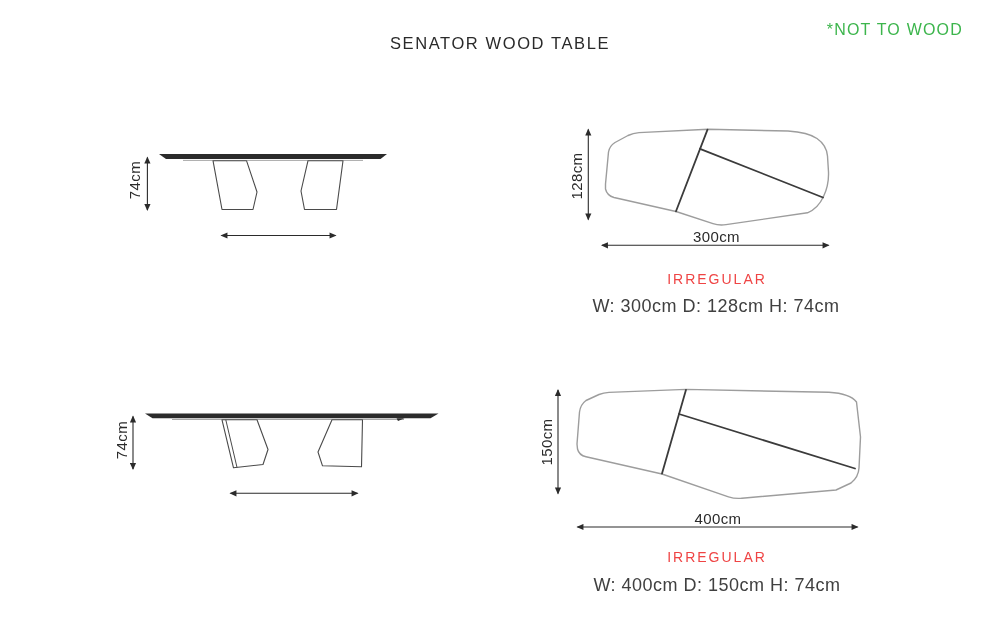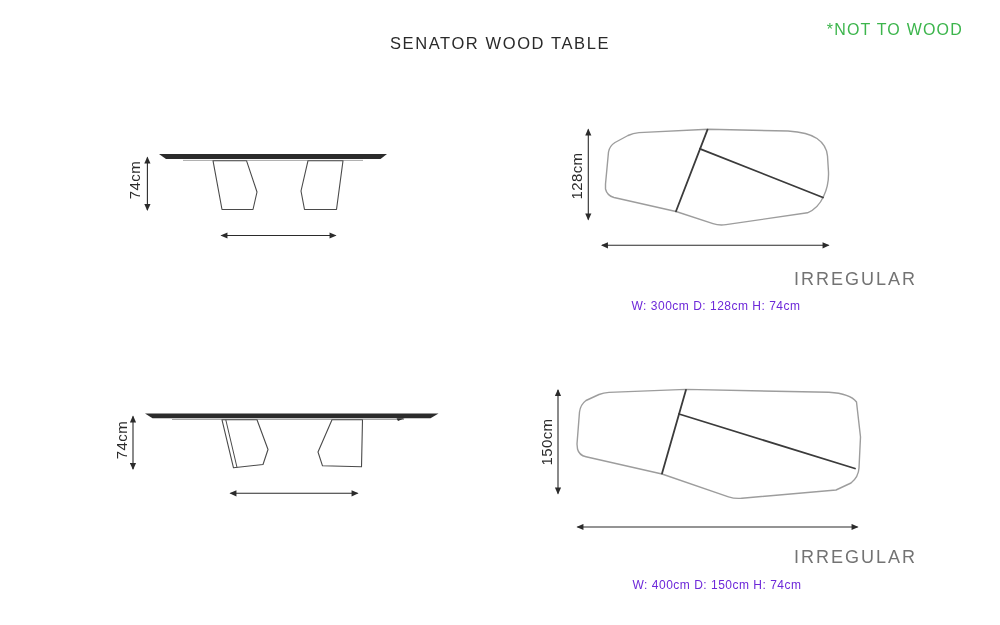--- a/index.html
+++ b/index.html
@@ -13,26 +13,26 @@
     left:0;top:34px;width:1000px;text-align:center;
     font-size:16.5px;letter-spacing:1.6px;color:#2a2a2a;
   }
   .scale-note{
     right:37px;top:21px;font-size:16px;letter-spacing:1.2px;color:#3cb54c;
   }
   .dim{font-size:15px;letter-spacing:.4px;color:#2b2b2b;}
   .hdim{width:200px;text-align:center;line-height:20px;}
   .vdim{transform:translate(-50%,-50%) rotate(-90deg);}
   .shape-label{
-    width:400px;text-align:right;line-height:22px;
-    font-size:18px;letter-spacing:2px;color:#737373;
+    width:400px;text-align:center;line-height:22px;
+    font-size:14px;letter-spacing:2px;color:#ef4444;
   }
   .summary{
     width:400px;text-align:center;line-height:20px;
-    font-size:12px;letter-spacing:.5px;color:#6d28d9;
+    font-size:18px;letter-spacing:.5px;color:#404040;
   }
 </style>
 </head>
 <body>
 
 <div class="canvas">
 
   <svg class="art" viewBox="0 0 1000 625" xmlns="http://www.w3.org/2000/svg">
     <defs>
       <marker id="ahE" markerUnits="userSpaceOnUse" markerWidth="9" markerHeight="7" viewBox="0 0 10 10" refX="8.5" refY="5" orient="auto">
@@ -84,20 +84,22 @@
       <line x1="558" y1="390" x2="558" y2="493.5" stroke="#2b2b2b" stroke-width="1.1" marker-start="url(#ahS)" marker-end="url(#ahE)"></line>
       <line x1="577.5" y1="527" x2="857.5" y2="527" stroke="#2b2b2b" stroke-width="1.1" marker-start="url(#ahS)" marker-end="url(#ahE)"></line>
     </g>
   </svg>
 
   <div class="txt page-title">SENATOR WOOD TABLE</div>
   <div class="txt scale-note">*NOT TO WOOD</div>
 
   <div class="txt dim vdim" style="left:134px;top:180px;">74cm</div>
   <div class="txt dim vdim" style="left:576px;top:176px;">128cm</div>
+  <div class="txt dim hdim" style="left:616.5px;top:227px;">300cm</div>
   <div class="txt shape-label" style="left:517px;top:268px;">IRREGULAR</div>
   <div class="txt summary" style="left:516px;top:296px;">W: 300cm D: 128cm H: 74cm</div>
 
   <div class="txt dim vdim" style="left:120.5px;top:440px;">74cm</div>
   <div class="txt dim vdim" style="left:545.5px;top:442px;">150cm</div>
+  <div class="txt dim hdim" style="left:618px;top:508.5px;">400cm</div>
   <div class="txt shape-label" style="left:517px;top:546px;">IRREGULAR</div>
   <div class="txt summary" style="left:517px;top:574.5px;">W: 400cm D: 150cm H: 74cm</div>
 </div>
 
 </body></html>

